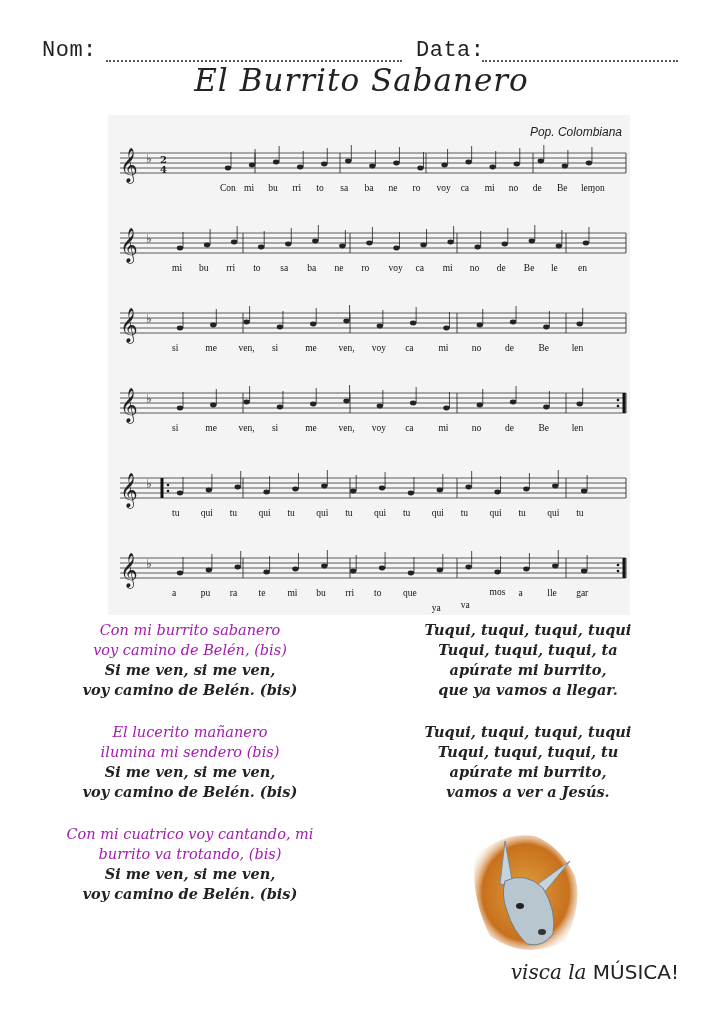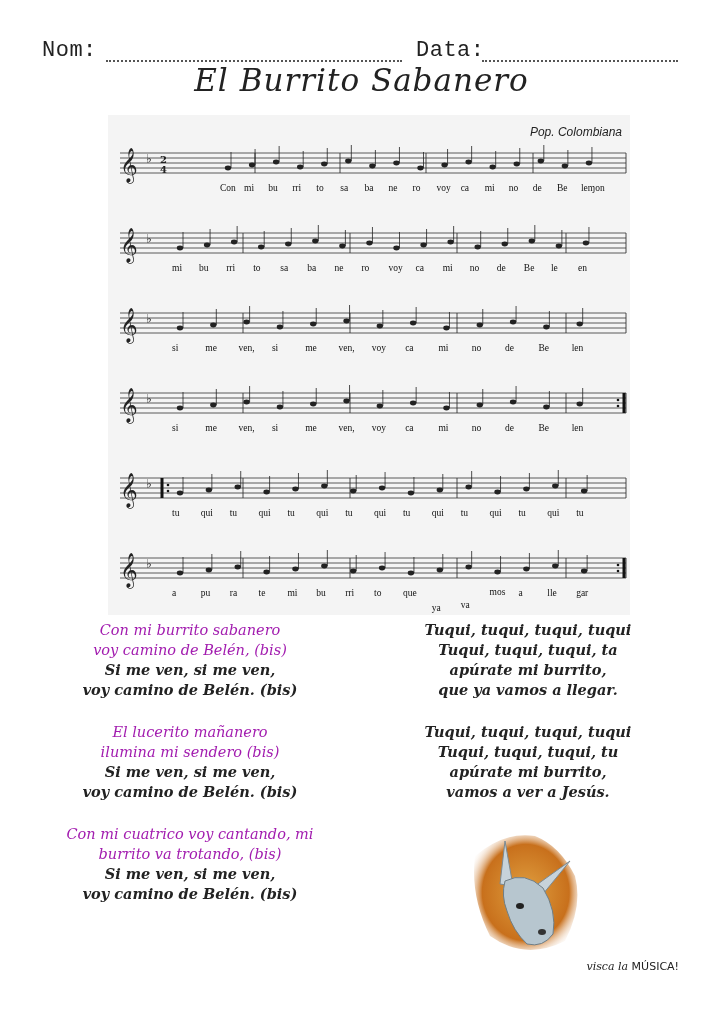--- a/index.html
+++ b/index.html
@@ -21,21 +21,21 @@
   .staff-row svg { position:absolute; left:0; top:0; }
   .lyr { position:absolute; font-family:"Liberation Serif", serif; font-size:9.5px; color:#111;
          white-space:nowrap; }
   .verses { position:absolute; font-family:"DejaVu Serif", serif; font-style:italic; text-align:center;
             font-size:14.5px; line-height:20px; color:#222; }
   .verses .bold { font-weight:bold; }
   .verses .light { font-weight:normal; color:#a21caf; }
   .stanza { margin-bottom:22px; }
   .donkey { position:absolute; left:465px; top:826px; width:120px; height:135px; }
   .footer { position:absolute; right:44px; top:960px; font-family:"DejaVu Sans", sans-serif;
-            font-size:11px; color:#222; }
+            font-size:20px; color:#222; }
   .footer .cur { font-family:"DejaVu Serif", serif; font-style:italic; }
 </style>
 </head>
 <body>
 
 <div class="header-line">
   <span class="lbl" style="left:0">Nom:</span>
   <span class="dots" style="left:64px;width:296px"></span>
   <span class="lbl" style="left:374px">Data:</span>
   <span class="dots" style="left:440px;width:196px"></span>

